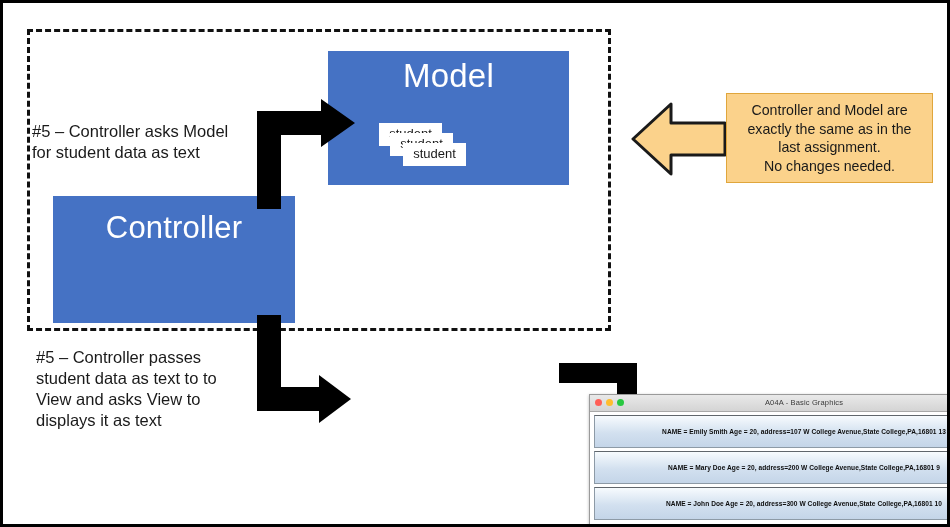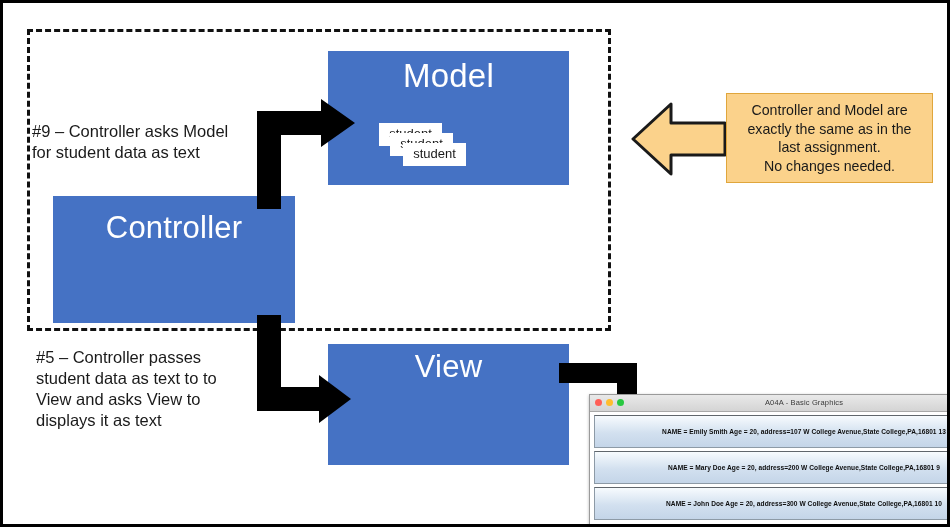--- a/index.html
+++ b/index.html
@@ -212,23 +212,20 @@
     <div class="box-title">Model</div>
     <div class="student-card" id="student-card-1">student</div>
     <div class="student-card" id="student-card-2">student</div>
     <div class="student-card" id="student-card-3">student</div>
   </div>
 
   <div class="blue-box" id="controller-box">
     <div class="box-title">Controller</div>
   </div>
 
-  <div class="blue-box" id="view-box">
-    <div class="box-title">View</div>
-  </div>
 
   <svg class="connector" id="arrow-controller-model" viewBox="0 0 115 110">
     <path d="M14 110 L14 12 L78 12 L78 0 L112 24 L78 48 L78 36 L38 36 L38 110 Z" fill="#000000"></path>
   </svg>
 
   <svg class="connector" id="arrow-controller-view" viewBox="0 0 110 110">
     <path d="M14 0 L38 0 L38 72 L76 72 L76 60 L108 84 L76 108 L76 96 L14 96 Z" fill="#000000"></path>
   </svg>
 
   <svg class="connector" id="arrow-view-window" viewBox="0 0 120 92">
@@ -237,21 +234,21 @@
 
   <svg id="callout-arrow" viewBox="0 0 96 75">
     <path d="M2 38 L40 3 L40 22 L94 22 L94 54 L40 54 L40 73 Z" fill="#FBD28B" stroke="#1a1a1a" stroke-width="3" stroke-linejoin="round"></path>
   </svg>
 
   <div id="callout-box">Controller and Model are
 exactly the same as in the
 last assignment.
 No changes needed.</div>
 
-  <div class="note" id="note-1">#9 – Controller asks Model
+  <div class="note" id="note-1">#5 – Controller asks Model
 for student data as text</div>
   <div class="note" id="note-2">#5 – Controller passes
 student data as text to to
 View and asks View to
 displays it as text</div>
 
   <div id="app-window">
     <div id="window-titlebar">
       <div id="window-traffic-lights">
         <div class="traffic-dot" id="dot-close"></div>

